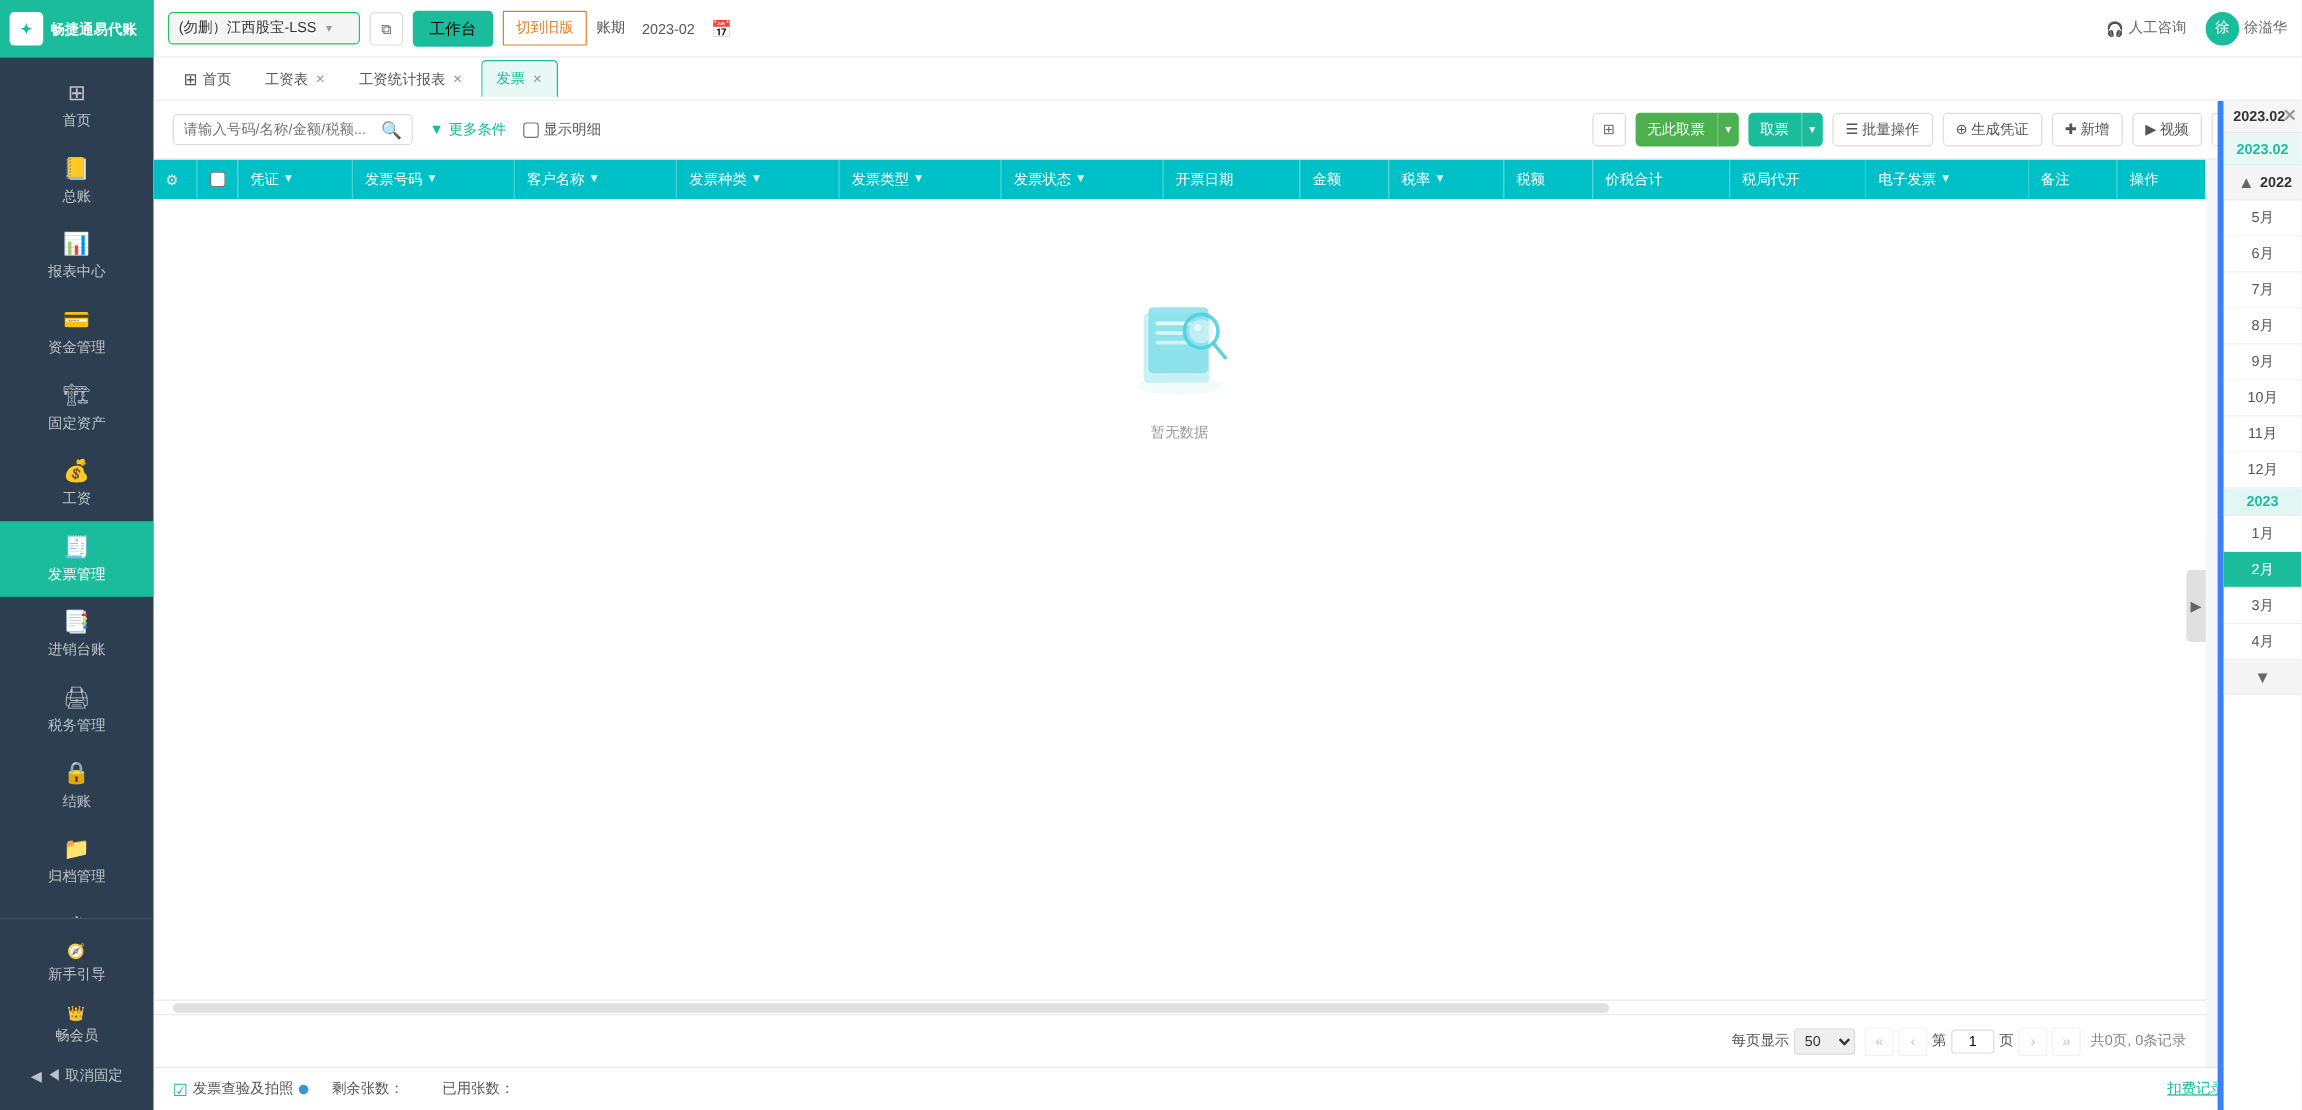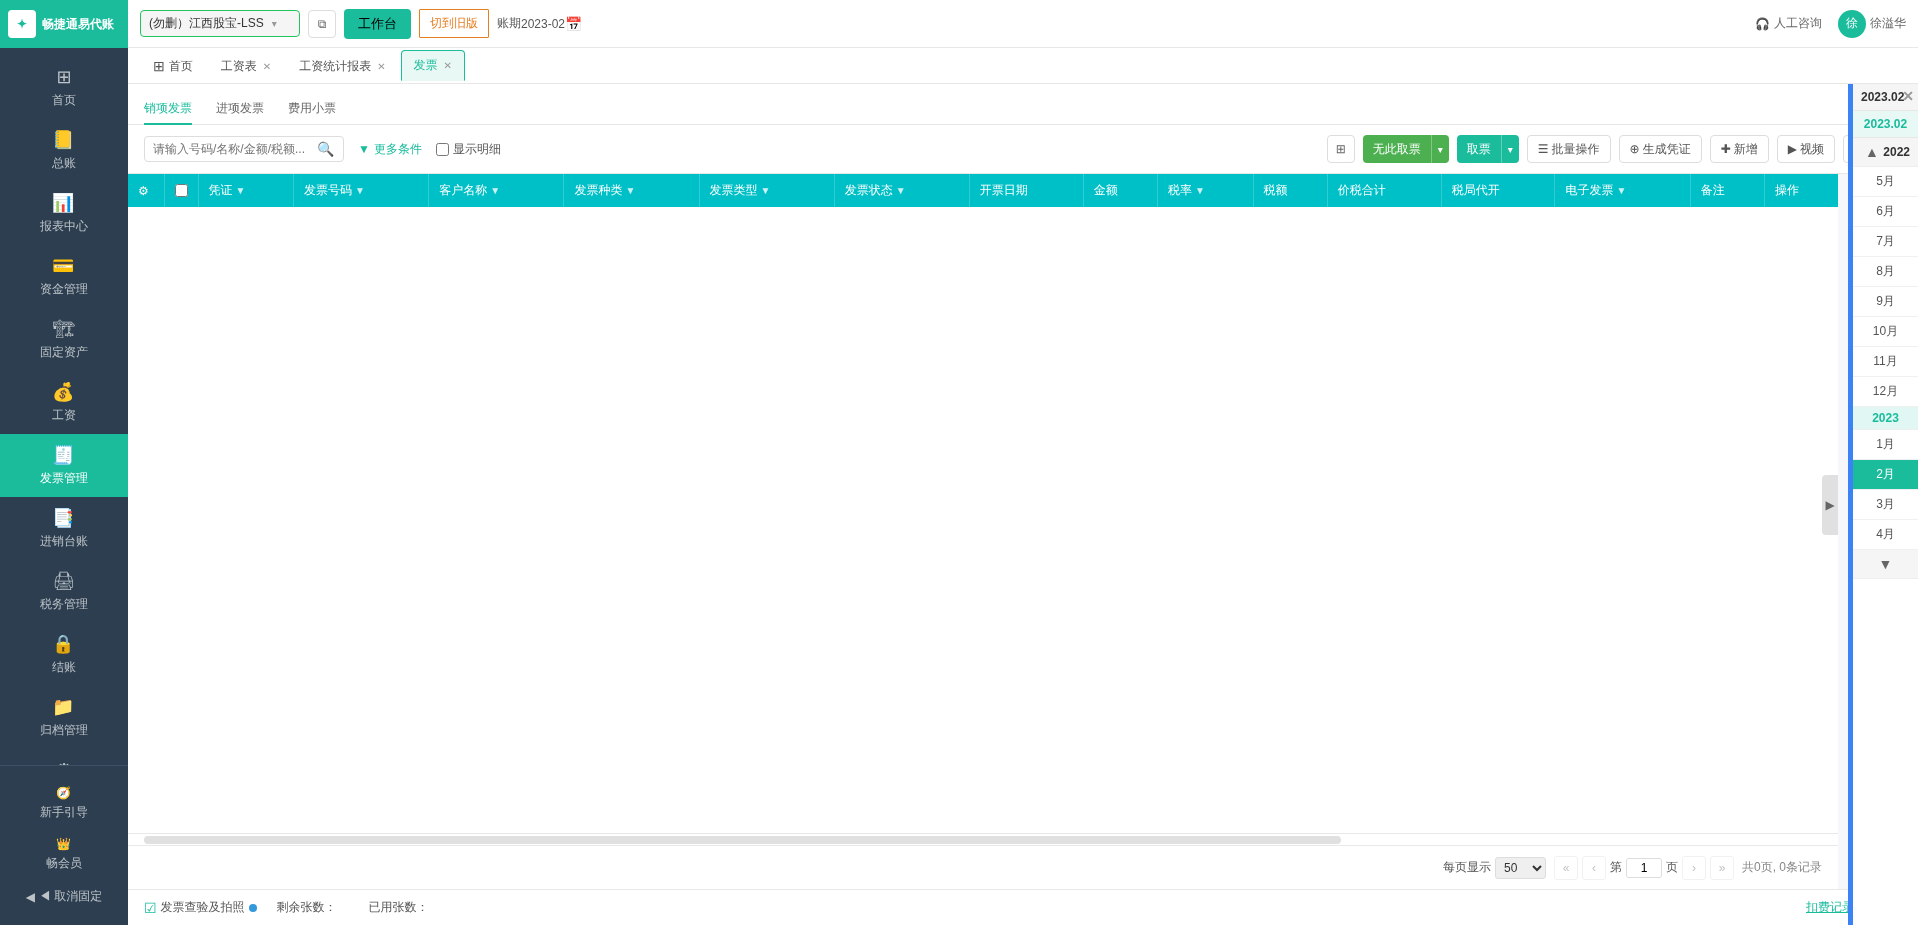--- a/index.html
+++ b/index.html
@@ -135,21 +135,21 @@
       color: #e67e22;
       border: 1px solid #e67e22;
       border-radius: 1px;
       padding: 5px 10px;
       cursor: pointer;
       font-size: 12px;
     }
     .period-info {
       display: flex;
       align-items: center;
-      gap: 0;
+      gap: 14px;
       color: #555;
       font-size: 13px;
     }
     .period-icon { color: #1abc9c; font-size: 14px; }
     .header-spacer { flex: 1; }
     .header-right {
       display: flex;
       align-items: center;
       gap: 16px;
       color: #555;
@@ -724,33 +724,20 @@
       <span class="tab-close">✕</span>
     </div>
     <div class="tab-item active">
       <span>发票</span>
       <span class="tab-close">✕</span>
     </div>
   </div>
 
   <div class="content">
 
-    <div class="inner-tabs">
-      <div class="inner-tab active">
-        <span>销项发票</span>
-      </div>
-      <div class="inner-tab">
-        <span>进项发票</span>
-      </div>
-      <div class="inner-tab">
-        <span>费用小票</span>
-      </div>
-      <div style="flex:1;"></div>
-
-    </div>
 
     <div class="toolbar">
       <div class="toolbar-left">
         <div class="search-input-wrap">
           <input type="text" placeholder="请输入号码/名称/金额/税额..." style="">
           <span class="search-icon-inline">🔍</span>
         </div>
         <div class="filter-btn">
           <span>▼</span>
           <span>更多条件</span>
@@ -891,20 +878,41 @@
               <div class="th-inner">
                 <span>操作</span>
               </div>
             </th>
           </tr>
         </thead>
         <tbody>
         </tbody>
       </table>
 
+      <div class="empty-state">
+        <div class="empty-icon">
+          <svg class="empty-svg" viewBox="0 0 100 90" xmlns="http://www.w3.org/2000/svg">
+            <ellipse cx="50" cy="75" rx="35" ry="8" fill="#e8f8f5" opacity="0.6"></ellipse>
+
+            <rect x="20" y="15" width="55" height="58" rx="4" fill="#b2ebf2" opacity="0.7"></rect>
+            <rect x="24" y="10" width="50" height="55" rx="4" fill="#80deea" opacity="0.8"></rect>
+
+            <rect x="30" y="22" width="30" height="3" rx="1.5" fill="white" opacity="0.8"></rect>
+            <rect x="30" y="30" width="25" height="3" rx="1.5" fill="white" opacity="0.7"></rect>
+            <rect x="30" y="38" width="28" height="3" rx="1.5" fill="white" opacity="0.6"></rect>
+
+            <circle cx="68" cy="30" r="14" fill="none" stroke="#4dd0e1" stroke-width="3" opacity="0.9"></circle>
+            <circle cx="68" cy="30" r="10" fill="#e0f7fa" opacity="0.6"></circle>
+            <line x1="78" y1="40" x2="88" y2="52" stroke="#4dd0e1" stroke-width="3" stroke-linecap="round" opacity="0.9"></line>
+
+            <circle cx="65" cy="27" r="3" fill="white" opacity="0.6"></circle>
+          </svg>
+        </div>
+        <span>暂无数据</span>
+      </div>
     </div>
 
     <div style="height:12px; background:white; margin-right:80px; border-top:1px solid #e8e8e8;">
       <div style="height:8px; background:#e0e0e0; border-radius:4px; margin:2px 16px; width:70%;"></div>
     </div>
 
     <div class="pagination-bar" style="margin-right:80px;">
       <div class="pagination-size">
         <span>每页显示</span>
         <select class="page-size-select">

